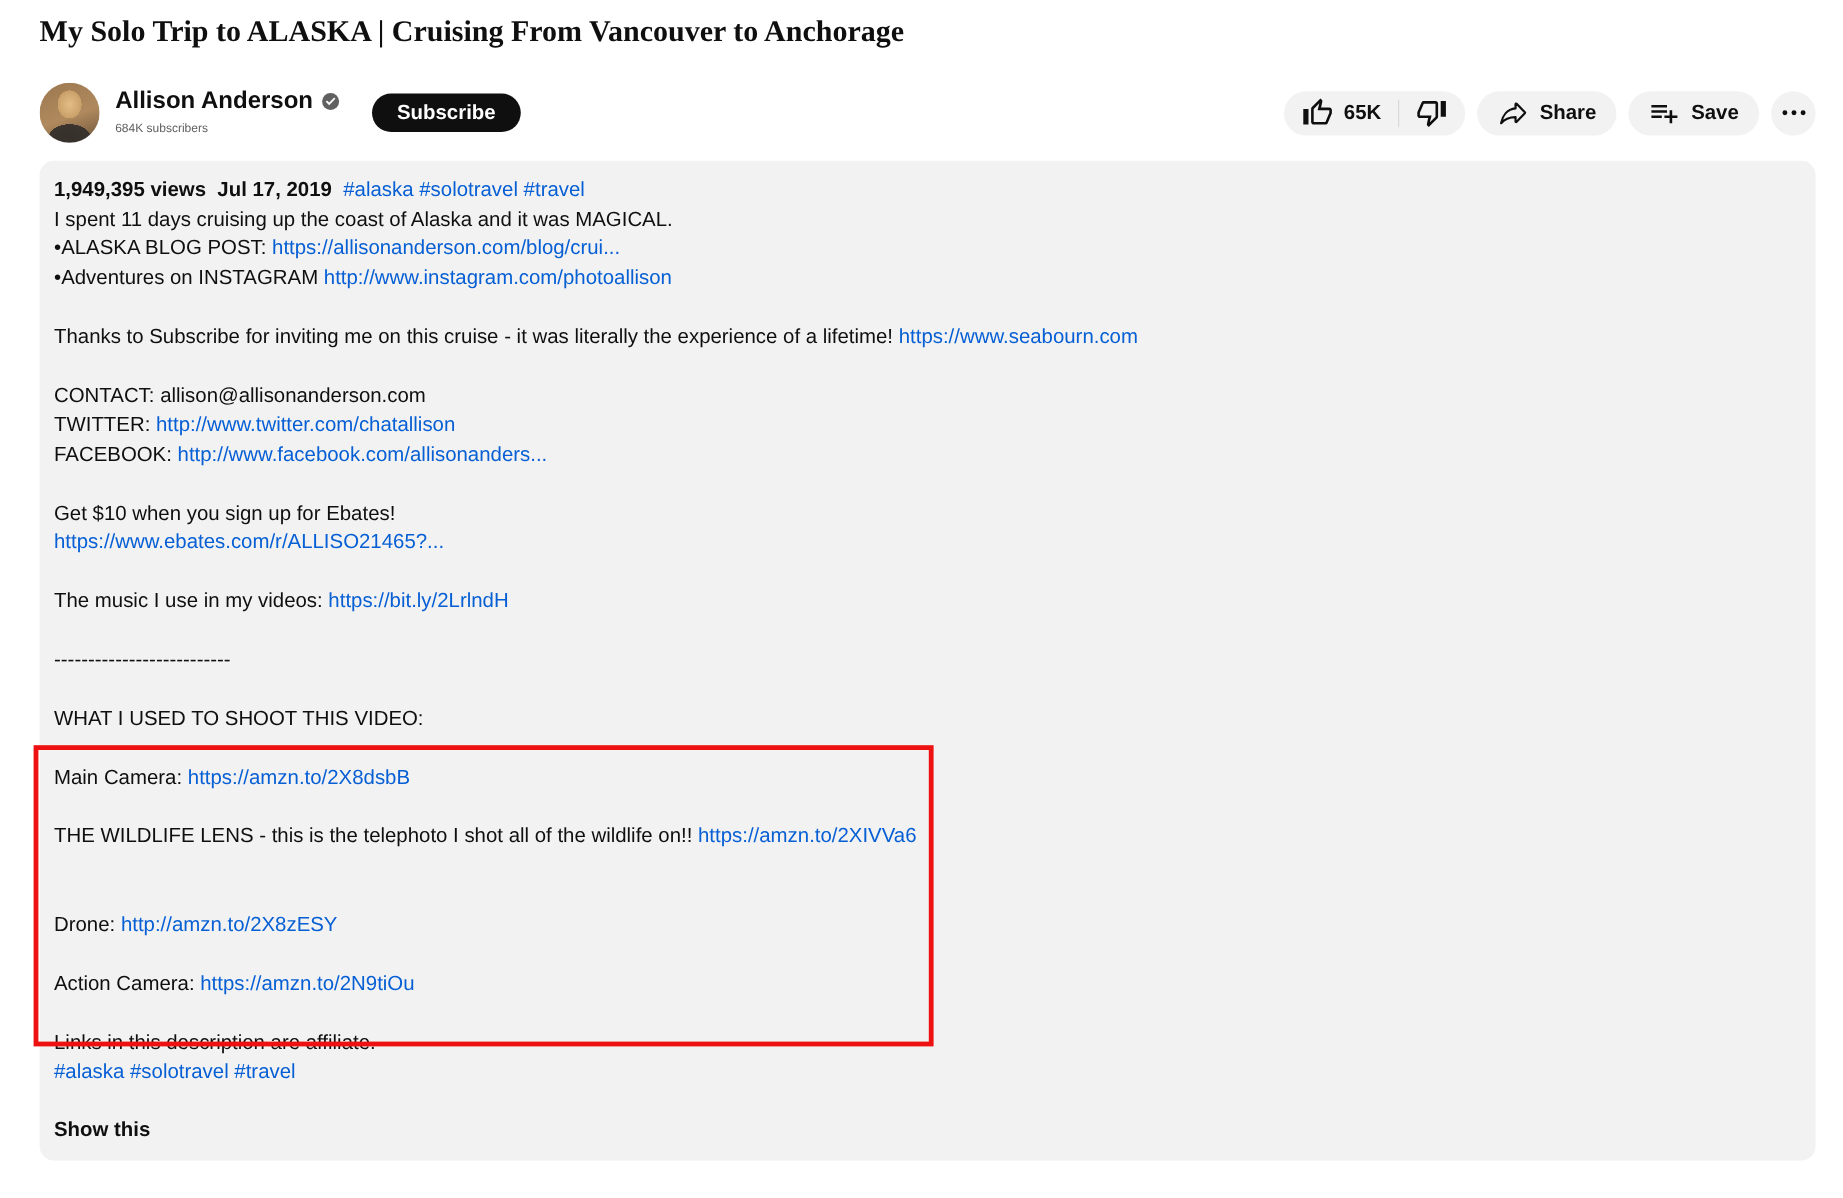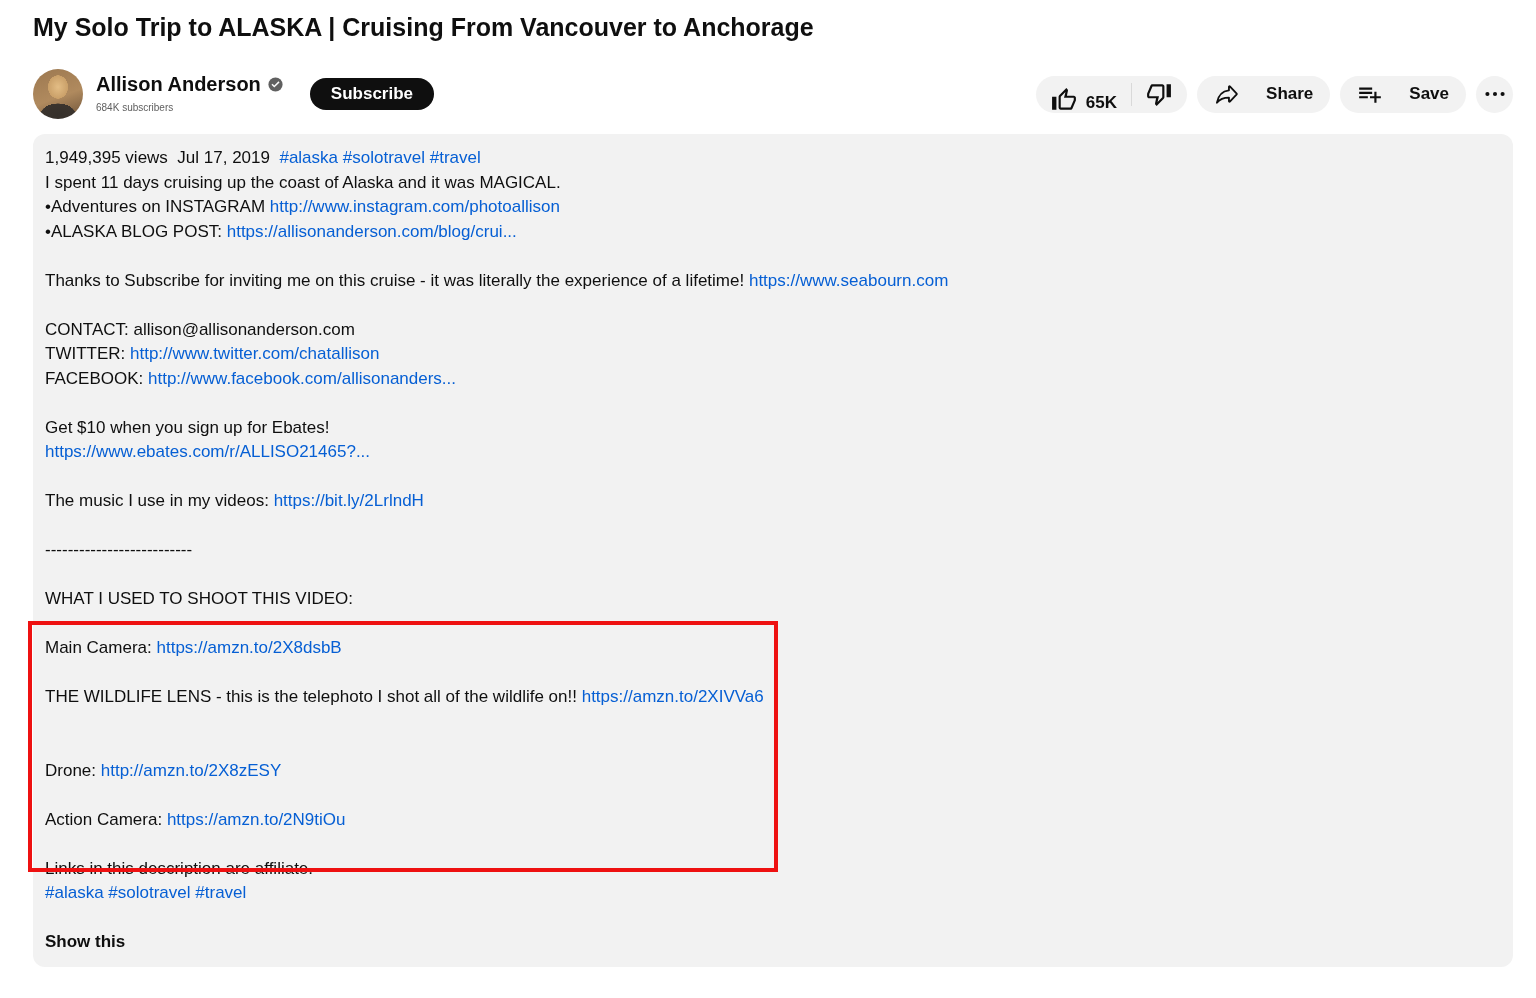--- a/index.html
+++ b/index.html
@@ -5,21 +5,21 @@
   :root{
     --link:#065fd4; --text-primary:#0f0f0f; --text-secondary:#606060;
     --surface:#f2f2f2; --subscribe-bg:#0f0f0f; --annotation-red:#ee1111;
     --divider:#d9d9d9;
   }
   *{box-sizing:border-box; margin:0; padding:0;}
   html,body{width:1536px; height:998px; background:#ffffff; overflow:hidden;}
   body{font-family:"Liberation Sans", sans-serif; color:var(--text-primary);}
   .page{padding:0 23px 0 33px;}
 
-  .video-title{margin-top:12px; font-size:25px; line-height:30px; font-weight:700; letter-spacing:0;}
+  .video-title{margin-top:12px; font-size:25px; line-height:30px; font-weight:700; letter-spacing:0;font-family:Liberation Serif, serif;}
 
   .channel-row{display:flex; align-items:center; margin-top:27px; height:50px;}
   .avatar{width:50px; height:50px; border-radius:50%; flex:0 0 50px; cursor:pointer;
     background:
       radial-gradient(ellipse 36% 42% at 50% 36%, #e3bd85 0%, #caa069 55%, rgba(0,0,0,0) 56%),
       radial-gradient(ellipse 58% 38% at 50% 92%, #35302b 0%, #3b342e 60%, rgba(0,0,0,0) 61%),
       linear-gradient(160deg, #9c7850 0%, #b08a5e 55%, #6b5138 100%);}
   .channel-meta{margin-left:13px; min-width:175px;}
   .channel-name-row{display:flex; align-items:center; gap:6px;}
   .channel-name{font-size:20px; font-weight:700; line-height:24px; cursor:pointer;}
@@ -29,31 +29,31 @@
     background:var(--subscribe-bg); color:#ffffff; font-size:17px; font-weight:700;
     font-family:"Liberation Sans", sans-serif; cursor:pointer;}
 
   .actions{margin-left:auto; display:flex; align-items:center; gap:10px;}
   .pill{display:flex; align-items:center; height:37px; background:var(--surface); border-radius:19px;
     font-size:17px; font-weight:700; color:var(--text-primary); cursor:pointer; border:none;
     font-family:"Liberation Sans", sans-serif;}
   .pill svg{flex:0 0 auto;}
   .like-pill{cursor:default;}
   .seg{display:flex; align-items:center; height:100%; cursor:pointer; padding:0 15px;}
-  .seg.like{gap:9px; border-radius:19px 0 0 19px; padding-right:14px;align-items:flex-end;}
+  .seg.like{gap:9px; border-radius:19px 0 0 19px; padding-right:14px;}
   .seg.dislike{border-radius:0 19px 19px 0; padding-left:14px;}
   .vdivider{width:1px; height:23px; background:var(--divider);}
-  .pill.labeled{gap:26px; padding:0 17px;}
+  .pill.labeled{gap:9px; padding:0 17px;}
   .more-btn{width:37px; height:37px; border-radius:50%; background:var(--surface); border:none;
     display:flex; align-items:center; justify-content:center; cursor:pointer;}
 
   .desc-panel{position:relative; margin-top:15px; width:1480px; background:var(--surface);
     border-radius:12px; padding:12px 12px 12px 12px; font-size:17px; cursor:pointer;}
   .desc-line{height:24.5px; line-height:24.5px; white-space:pre;}
-  .desc-bold{font-weight:400;}
+  .desc-bold{font-weight:700;}
   .desc-link{color:var(--link); text-decoration:none; cursor:pointer;}
   .show-less{height:24.5px; line-height:24.5px; font-weight:700; cursor:pointer; display:inline-block;}
 
   .red-box{position:absolute; left:-5px; top:487px; width:750px; height:251px;
     border:4px solid var(--annotation-red); pointer-events:none;}
 </style>
 </head>
 <body>
 
 <div class="page">
@@ -113,22 +113,22 @@
           <circle cx="19" cy="12" r="1.9" fill="#0f0f0f"></circle>
         </svg>
       </button>
     </div>
   </div>
 
   <div class="desc-panel">
     <div id="desc-text">
         <div class="desc-line"><span class="desc-bold">1,949,395 views</span><span class="desc-text">  </span><span class="desc-bold">Jul 17, 2019</span><span class="desc-text">  </span><a href="#" class="desc-link">#alaska</a><span class="desc-text"> </span><a href="#" class="desc-link">#solotravel</a><span class="desc-text"> </span><a href="#" class="desc-link">#travel</a></div>
         <div class="desc-line"><span class="desc-text">I spent 11 days cruising up the coast of Alaska and it was MAGICAL.</span></div>
+        <div class="desc-line"><span class="desc-text">•ALASKA BLOG POST: </span><a href="#" class="desc-link">https://allisonanderson.com/blog/crui...</a></div>
         <div class="desc-line"><span class="desc-text">•Adventures on INSTAGRAM </span><a href="#" class="desc-link">http://www.instagram.com/photoallison</a></div>
-        <div class="desc-line"><span class="desc-text">•ALASKA BLOG POST: </span><a href="#" class="desc-link">https://allisonanderson.com/blog/crui...</a></div>
         <div class="desc-line">&nbsp;</div>
         <div class="desc-line"><span class="desc-text">Thanks to Subscribe for inviting me on this cruise - it was literally the experience of a lifetime! </span><a href="#" class="desc-link">https://www.seabourn.com</a></div>
         <div class="desc-line">&nbsp;</div>
         <div class="desc-line"><span class="desc-text">CONTACT: allison@allisonanderson.com</span></div>
         <div class="desc-line"><span class="desc-text">TWITTER: </span><a href="#" class="desc-link">http://www.twitter.com/chatallison</a></div>
         <div class="desc-line"><span class="desc-text">FACEBOOK: </span><a href="#" class="desc-link">http://www.facebook.com/allisonanders...</a></div>
         <div class="desc-line">&nbsp;</div>
         <div class="desc-line"><span class="desc-text">Get $10 when you sign up for Ebates!</span></div>
         <div class="desc-line"><a href="#" class="desc-link">https://www.ebates.com/r/ALLISO21465?...</a></div>
         <div class="desc-line">&nbsp;</div>

